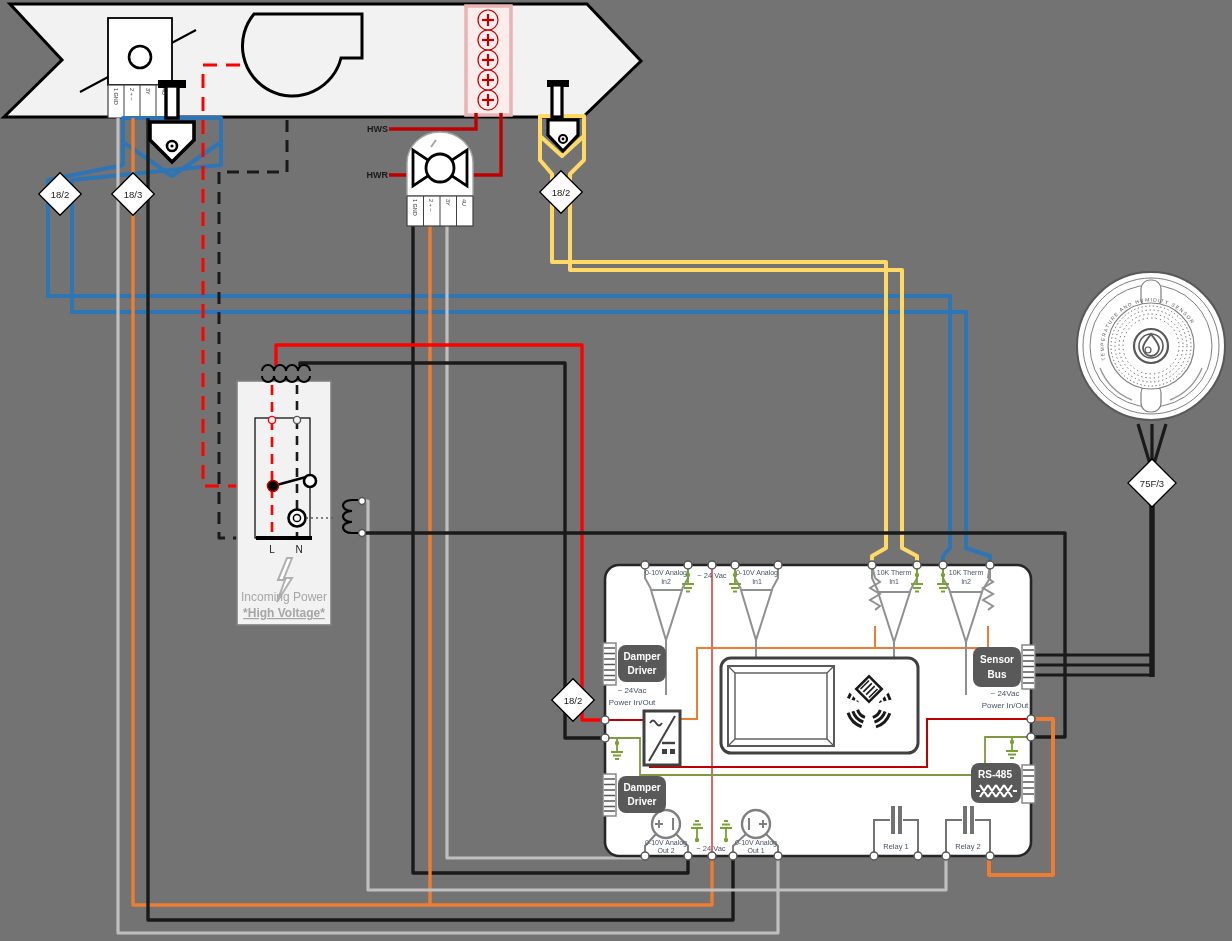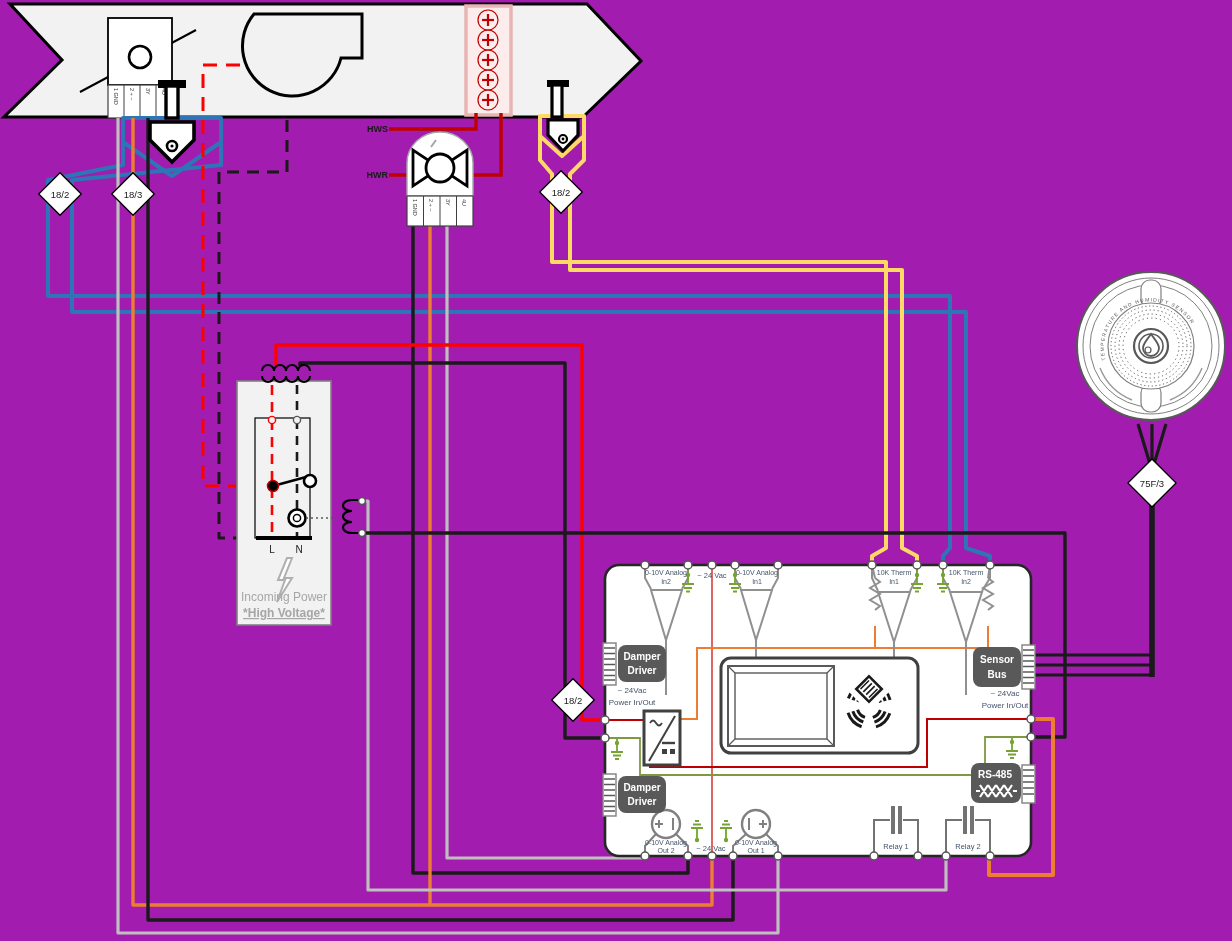--- a/index.html
+++ b/index.html
@@ -1,17 +1,17 @@
 <!DOCTYPE html>
 <html><head>
 <meta charset="utf-8">
 <style>
   html,body{margin:0;padding:0;background:#ffffff;}
   body{font-family:"Liberation Sans",sans-serif;}
-  #stage{position:relative;width:1232px;height:941px;background:#a21caf;overflow:hidden;}
+  #stage{position:relative;width:1232px;height:941px;background:#737373;overflow:hidden;}
   svg{position:absolute;left:0;top:0;}
   text{font-family:"Liberation Sans",sans-serif;fill:#44546a;}
   .tag{font-size:9.5px;fill:#1a1a1a;}
   .tiny{font-size:7px;}
   .term{font-size:5.5px;fill:#333;}
   .badge-text{font-size:10px;fill:#ffffff;font-weight:bold;}
   .gray-note{font-size:12px;fill:#a6a6a6;}
   .pin-label{font-size:8px;}
   .hw{font-size:9px;fill:#1a1a1a;font-weight:bold;}
 </style>

